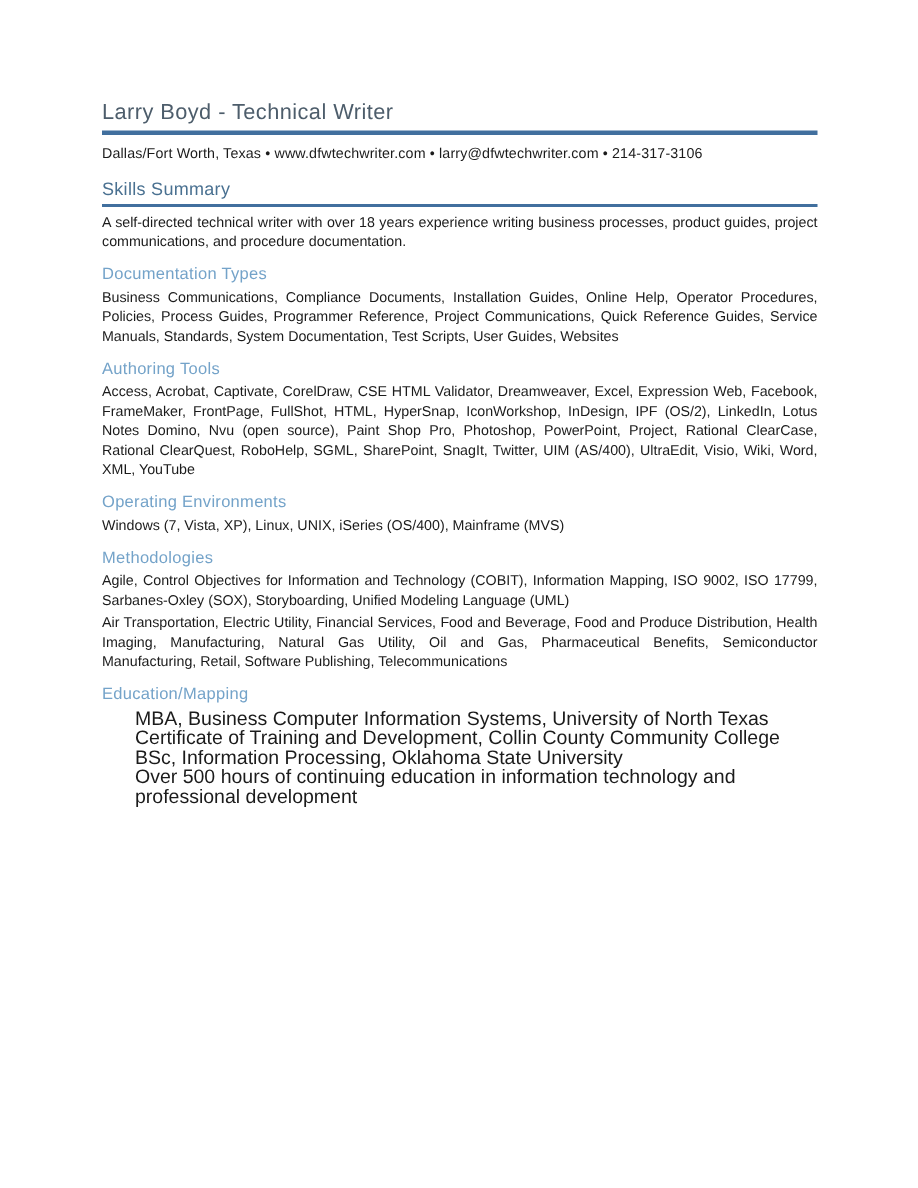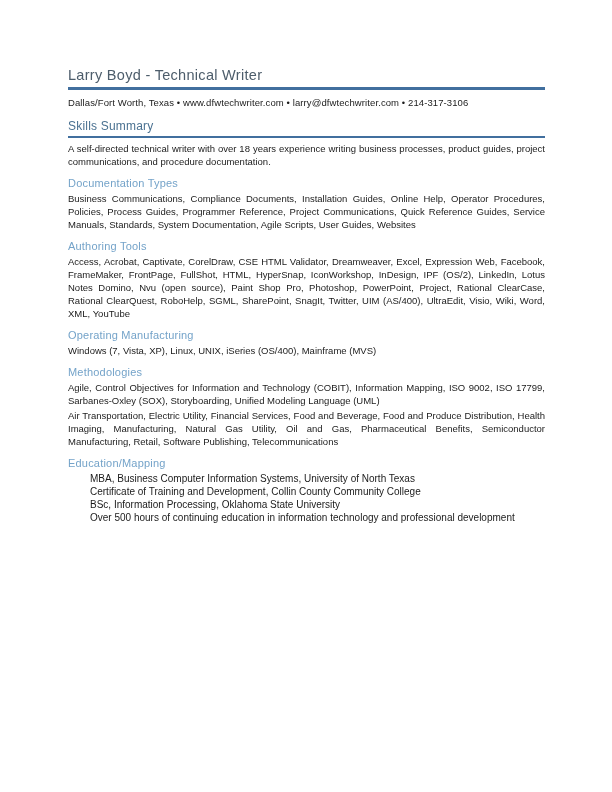--- a/index.html
+++ b/index.html
@@ -65,21 +65,21 @@
     text-align: justify;
     color: #1b1b1b;
   }
   p.body-text.tight {
     margin-top: 2px;
   }
   .edu-lines {
     margin-top: 2px;
   }
   .edu-line {
-    font-size: 10px;
+    font-size: 13px;
     line-height: 13px;
     color: #1b1b1b;
     padding-left: 22px;
   }
   .page-footer {
     position: absolute;
     left: 0;
     right: 0;
     top: 729px;
     font-size: 9px;
@@ -93,26 +93,26 @@
   <div class="content">
 
     <h1 class="doc-title">Larry Boyd - Technical Writer</h1>
 
     <div class="contact-line">Dallas/Fort Worth, Texas • www.dfwtechwriter.com • larry@dfwtechwriter.com • 214-317-3106</div>
 
     <h2 class="section-heading">Skills Summary</h2>
     <p class="body-text">A self-directed technical writer with over 18 years experience writing business processes, product guides, project communications, and procedure documentation.</p>
 
     <h3 class="sub-heading">Documentation Types</h3>
-    <p class="body-text tight">Business Communications, Compliance Documents, Installation Guides, Online Help, Operator Procedures, Policies, Process Guides, Programmer Reference, Project Communications, Quick Reference Guides, Service Manuals, Standards, System Documentation, Agile Scripts, User Guides, Websites</p>
+    <p class="body-text tight">Business Communications, Compliance Documents, Installation Guides, Online Help, Operator Procedures, Policies, Process Guides, Programmer Reference, Project Communications, Quick Reference Guides, Service Manuals, Standards, System Documentation, Test Scripts, User Guides, Websites</p>
 
     <h3 class="sub-heading">Authoring Tools</h3>
     <p class="body-text tight">Access, Acrobat, Captivate, CorelDraw, CSE HTML Validator, Dreamweaver, Excel, Expression Web, Facebook, FrameMaker, FrontPage, FullShot, HTML, HyperSnap, IconWorkshop, InDesign, IPF (OS/2), LinkedIn, Lotus Notes Domino, Nvu (open source), Paint Shop Pro, Photoshop, PowerPoint, Project, Rational ClearCase, Rational ClearQuest, RoboHelp, SGML, SharePoint, SnagIt, Twitter, UIM (AS/400), UltraEdit, Visio, Wiki, Word, XML, YouTube</p>
 
-    <h3 class="sub-heading">Operating Manufacturing</h3>
+    <h3 class="sub-heading">Operating Environments</h3>
     <p class="body-text tight">Windows (7, Vista, XP), Linux, UNIX, iSeries (OS/400), Mainframe (MVS)</p>
 
     <h3 class="sub-heading">Methodologies</h3>
     <p class="body-text tight">Agile, Control Objectives for Information and Technology (COBIT), Information Mapping, ISO 9002, ISO 17799, Sarbanes-Oxley (SOX), Storyboarding, Unified Modeling Language (UML)</p>
 
     <p class="body-text tight">Air Transportation, Electric Utility, Financial Services, Food and Beverage, Food and Produce Distribution, Health Imaging, Manufacturing, Natural Gas Utility, Oil and Gas, Pharmaceutical Benefits, Semiconductor Manufacturing, Retail, Software Publishing, Telecommunications</p>
 
     <h3 class="sub-heading">Education/Mapping</h3>
     <div class="edu-lines">
       <div class="edu-line">MBA, Business Computer Information Systems, University of North Texas</div>

